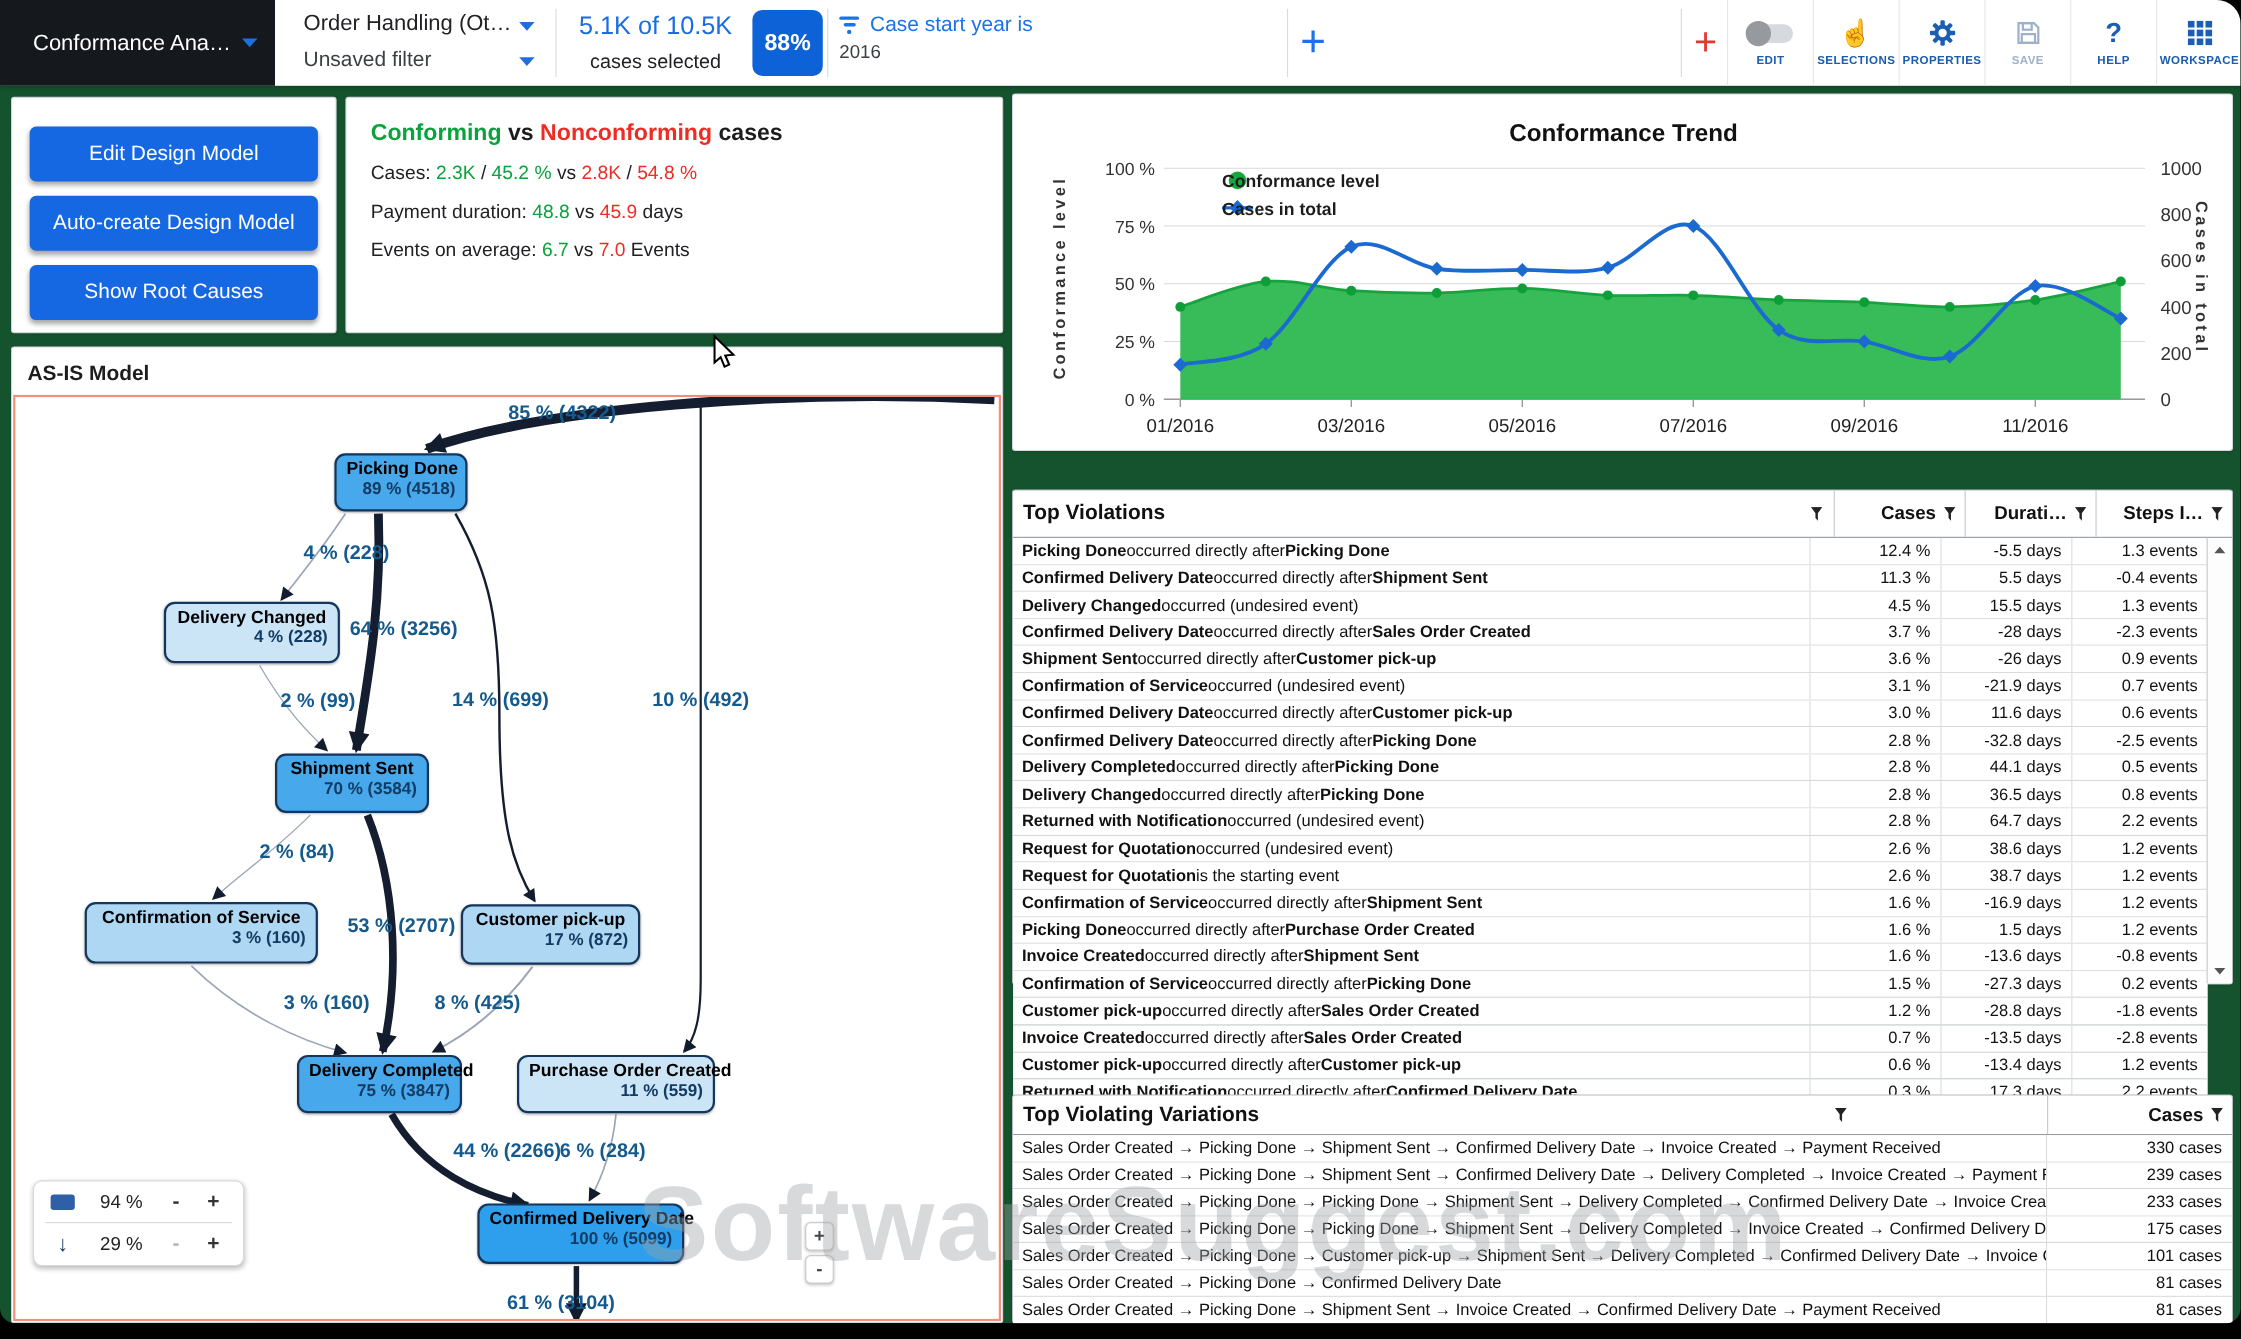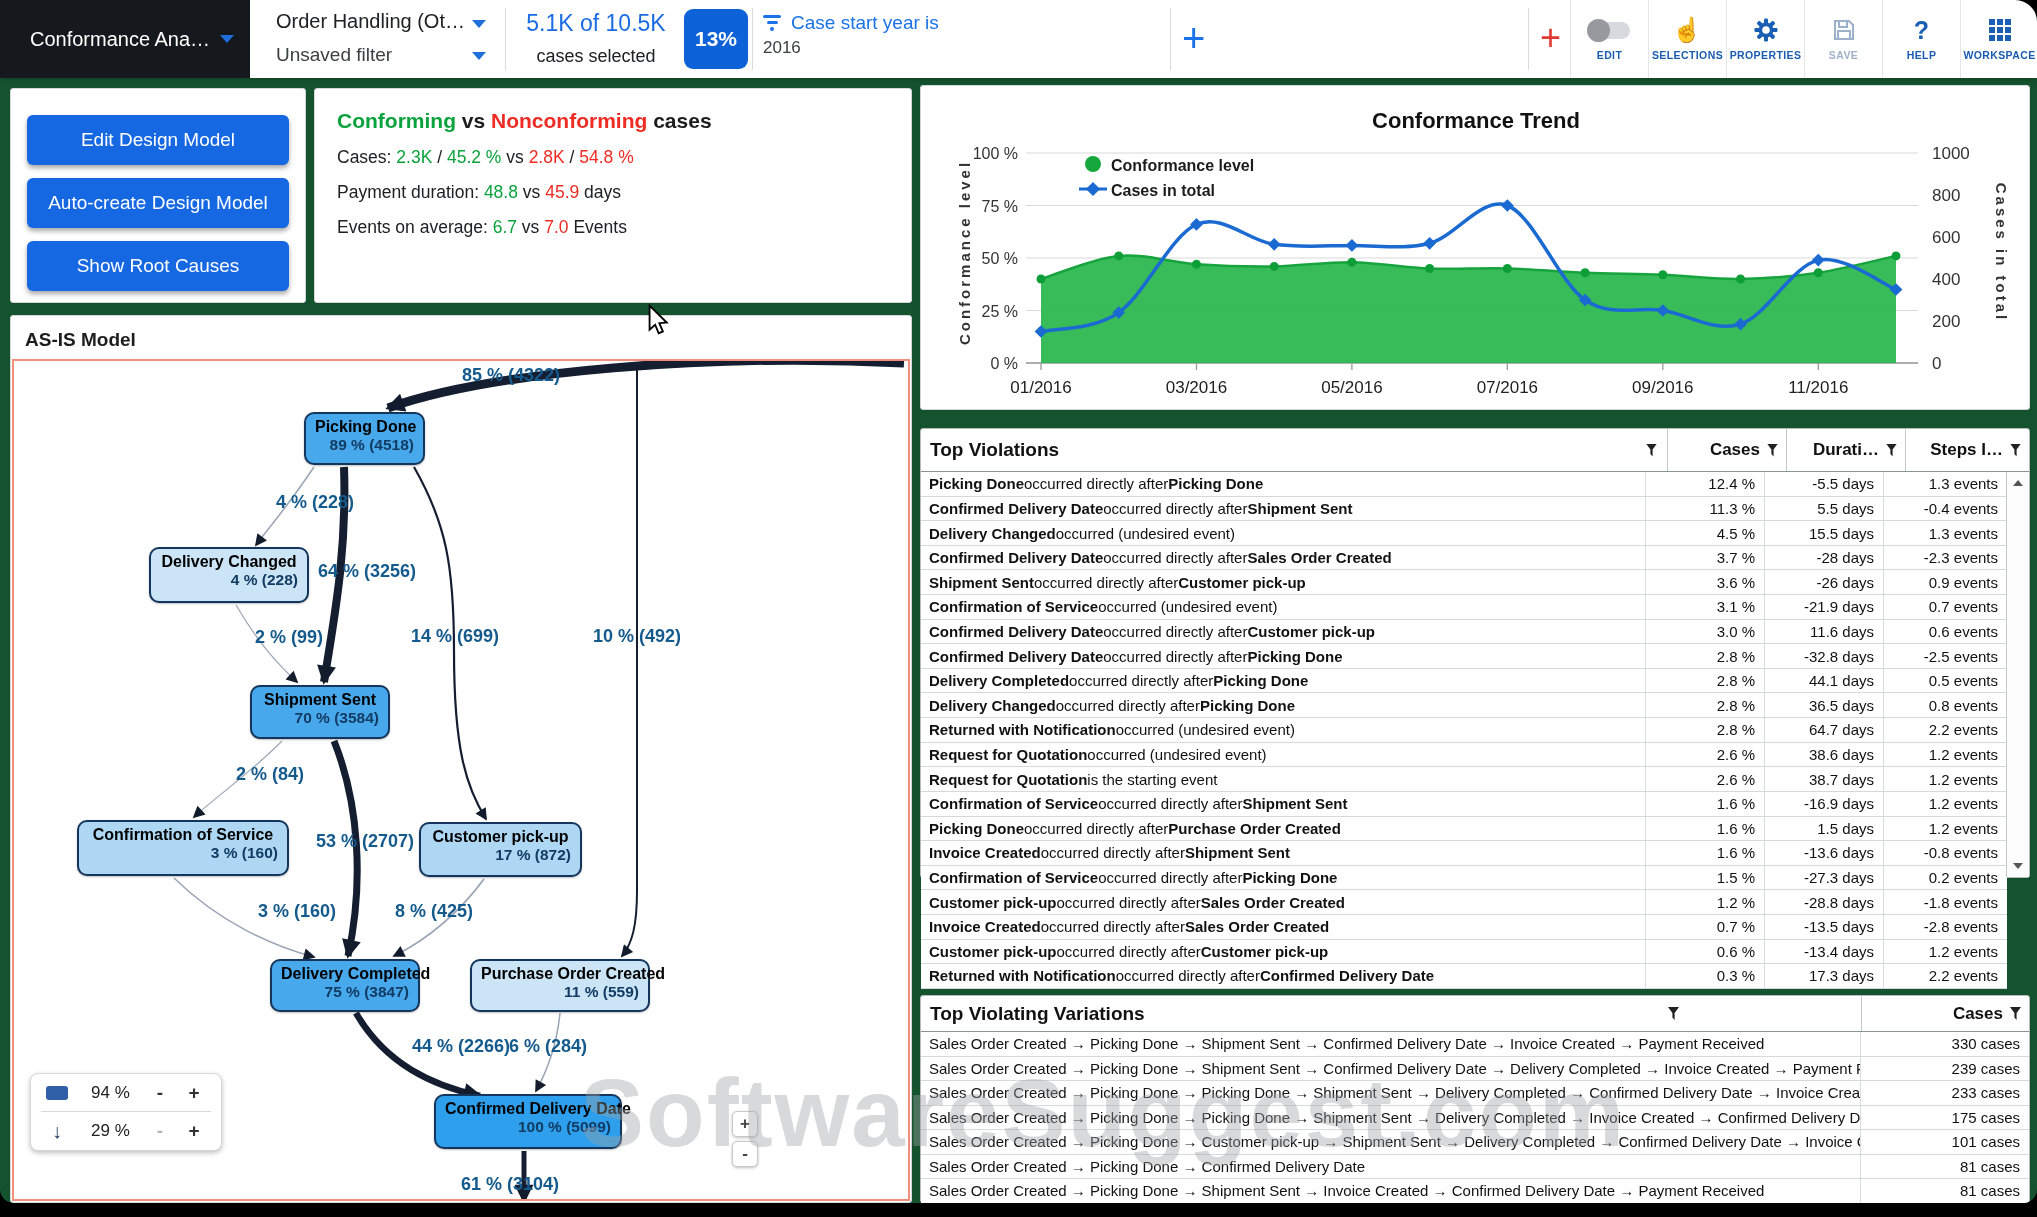--- a/index.html
+++ b/index.html
@@ -75,29 +75,29 @@
   .node-swatch{width:22px;height:14px;background:#2f5fa7;border-radius:3px;}
   .arrow-glyph{font-size:20px;color:#1b3a5c;font-weight:bold;line-height:1;}
   .leg-val{font-size:17px;color:#222;margin-left:22px;width:52px;}
   .leg-minus,.leg-plus{font-size:19px;font-weight:bold;color:#333;width:34px;text-align:center;cursor:pointer;}
   .leg-minus.dis{color:#b5b5b5;}
   #leg-div{position:absolute;left:10px;top:37px;width:170px;height:1px;background:#d9d9d9;}
   .zoom-btn{position:absolute;left:718px;width:26px;height:26px;background:#fff;border:1px solid #c9c9c9;border-radius:5px;
             box-shadow:0 1px 3px rgba(0,0,0,.25);font-size:17px;font-weight:bold;color:#444;
             display:flex;align-items:center;justify-content:center;cursor:pointer;box-sizing:border-box;}
   
-  #chart-panel{left:920px;top:85px;width:1110px;height:325px;}
+  #chart-panel{left:920px;top:85px;width:1110px;height:325px;padding-left:32px;}
   #chart-title{position:absolute;left:0;top:22px;width:1110px;text-align:center;font-size:22px;font-weight:bold;color:#111;}
   #left-axis-title{position:absolute;left:-52px;top:158px;width:190px;text-align:center;font-size:15px;font-weight:bold;
                    color:#333;letter-spacing:3px;transform:rotate(-90deg);}
   #right-axis-title{position:absolute;left:985px;top:158px;width:190px;text-align:center;font-size:15px;font-weight:bold;
                     color:#333;letter-spacing:3px;transform:rotate(90deg);}
   .chart-legend-item{position:absolute;font-size:16px;font-weight:bold;color:#1c1c1c;}
   
-  #violations-panel{left:920px;top:428px;width:1110px;height:450px;border-color:#b7bbbf;}
+  #violations-panel{left:920px;top:445px;width:1110px;height:450px;border-color:#b7bbbf;}
   #variations-panel{left:920px;top:995px;width:1110px;height:208px;border-color:#b7bbbf;}
   .tbl-head{position:absolute;left:0;top:0;right:0;display:flex;align-items:center;border-bottom:1px solid #8b9197;box-sizing:border-box;}
   #violations-panel .tbl-head{height:43px;} #variations-panel .tbl-head{height:36px;}
   .h-name{flex:1;display:flex;align-items:center;justify-content:space-between;padding:0 10px 0 9px;height:100%;
           border-right:1px solid #c3c7cb;box-sizing:border-box;}
   .h-name .h-title{font-size:19px;font-weight:bold;color:#111;}
   .h-num{display:flex;align-items:center;justify-content:flex-end;gap:7px;padding-right:8px;height:100%;
          border-right:1px solid #c3c7cb;box-sizing:border-box;font-size:17px;font-weight:bold;color:#111;}
   .funnel{width:11px;height:13px;background:#222;clip-path:polygon(0 0,100% 0,60% 46%,60% 100%,40% 80%,40% 46%);flex:none;}
   .rows{position:absolute;left:0;right:0;bottom:0;}
@@ -133,21 +133,21 @@
       <div id="dataset-name">Order Handling (Ot…</div>
       <span class="caret" id="dataset-caret"></span>
       <div id="filter-state">Unsaved filter</div>
       <span class="caret" id="filterstate-caret"></span>
     </div>
     <div class="vdiv" style="left:505px;"></div>
     <div id="selection-block">
       <div id="selection-main">5.1K of 10.5K</div>
       <div id="selection-sub">cases selected</div>
     </div>
-    <div id="pct-badge">13%</div>
+    <div id="pct-badge">88%</div>
     <div class="vdiv" style="left:752px;"></div>
     <div id="filter-chip">
       <div id="chip-row">
         <span class="filter-lines">
             <i></i>
             <i></i>
             <i></i>
           </span>
         <span id="chip-label">Case start year is</span>
       </div>

